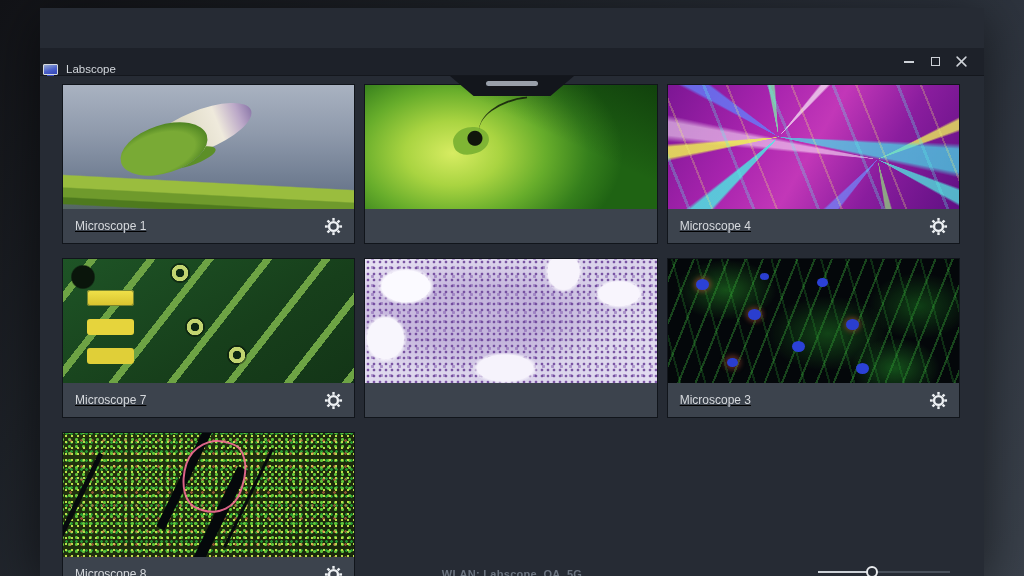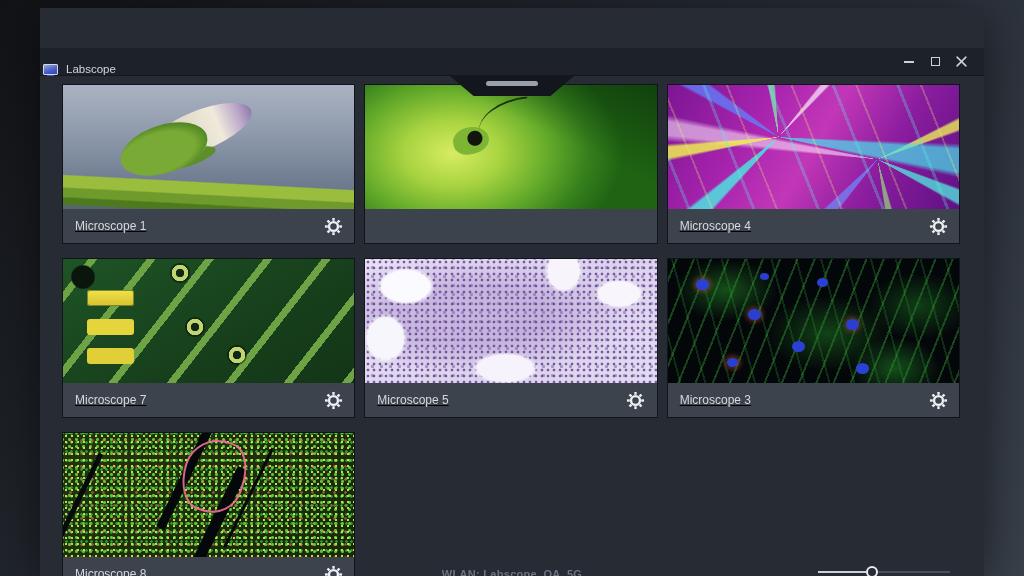--- a/index.html
+++ b/index.html
@@ -292,39 +292,20 @@
           </g>
           <circle cx="12" cy="12" r="5.6" fill="none" stroke="#eef1f4" stroke-width="3"></circle>
         </svg>
 
       </span>
     </div>
   </div>
 
   <div class="tile">
     <div class="thumb t5"></div>
-    <div class="tile-bar">
-      <span class="tile-label">Microscope 5</span>
-      <span class="tile-action">
-        <svg class="icon-gear" width="19" height="19" viewBox="0 0 24 24">
-          <g stroke="#eef1f4" stroke-width="3">
-            <line x1="12" y1="1.2" x2="12" y2="4.8"></line>
-                    <line x1="12" y1="19.2" x2="12" y2="22.8"></line>
-            <line x1="1.2" y1="12" x2="4.8" y2="12"></line>
-                    <line x1="19.2" y1="12" x2="22.8" y2="12"></line>
-            <line x1="4.4" y1="4.4" x2="6.9" y2="6.9"></line>
-                    <line x1="17.1" y1="17.1" x2="19.6" y2="19.6"></line>
-            <line x1="19.6" y1="4.4" x2="17.1" y2="6.9"></line>
-                    <line x1="6.9" y1="17.1" x2="4.4" y2="19.6"></line>
-          </g>
-          <circle cx="12" cy="12" r="5.6" fill="none" stroke="#eef1f4" stroke-width="3"></circle>
-        </svg>
-
-      </span>
-    </div>
   </div>
 
 
   <div class="tile">
     <div class="thumb t7"></div>
     <div class="tile-bar">
       <span class="tile-label">Microscope 3</span>
       <span class="tile-action">
         <svg class="icon-gear" width="19" height="19" viewBox="0 0 24 24">
           <g stroke="#eef1f4" stroke-width="3">

